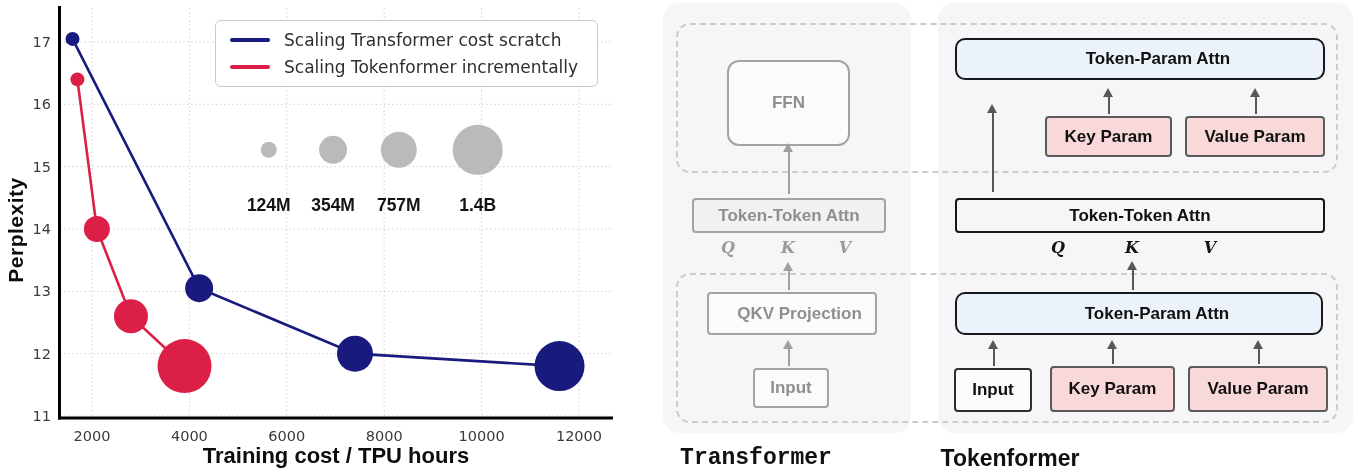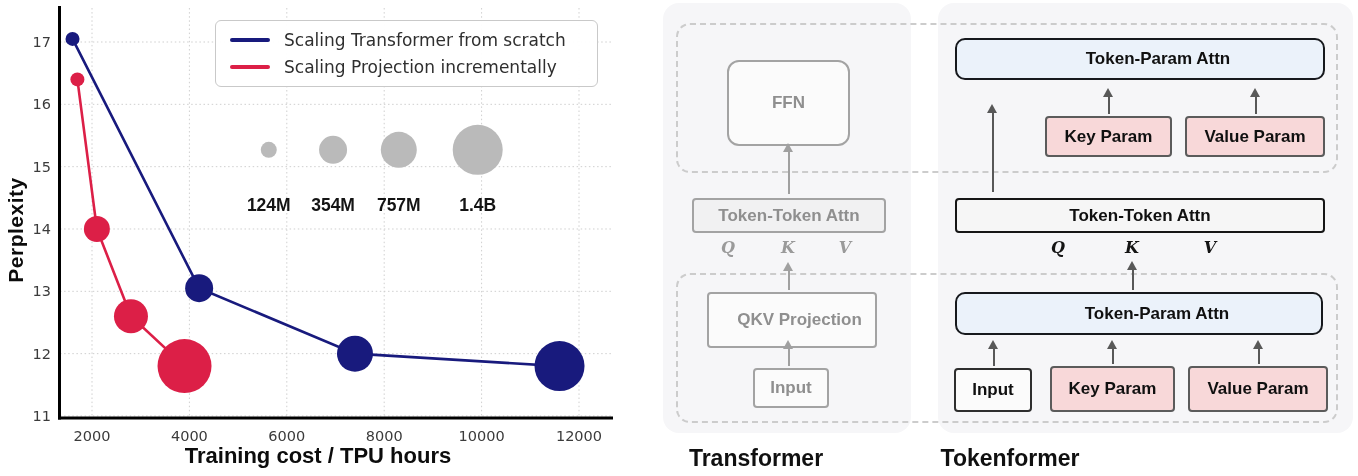--- a/index.html
+++ b/index.html
@@ -4,21 +4,21 @@
 <style>
   html,body{margin:0;padding:0;background:#ffffff;}
   .stage{position:relative;width:1358px;height:476px;background:#ffffff;overflow:hidden;
          font-family:"Liberation Sans",sans-serif;}
 
   
   .chart{position:absolute;left:0;top:0;width:640px;height:476px;}
   .chart svg{position:absolute;left:0;top:0;}
   .ylabel{position:absolute;left:-64px;top:218px;width:160px;text-align:center;
           transform:rotate(-90deg);font-weight:bold;font-size:21px;color:#0c0c0c;letter-spacing:.5px;}
-  .xlabel{position:absolute;left:116px;top:443px;width:404px;text-align:center;
+  .xlabel{position:absolute;left:134px;top:443px;width:404px;text-align:center;
           font-weight:bold;font-size:22px;color:#0c0c0c;}
   .legend{position:absolute;left:215px;top:20px;width:383px;box-sizing:border-box;
           background:rgba(255,255,255,.95);border:1.6px solid #c9c9c9;border-radius:6px;
           padding:7px 12px 7px 14px;display:flex;flex-direction:column;gap:3px;}
   .legend-row{display:flex;align-items:center;gap:14px;height:24px;}
   .legend-swatch{width:40px;height:3.2px;border-radius:2px;flex:none;}
   .legend-label{font-family:"DejaVu Sans",sans-serif;font-size:17px;color:#2f2f2f;white-space:nowrap;}
 
   
   .panel{position:absolute;top:3px;height:430px;background:#f6f6f8;border-radius:16px;}
@@ -108,43 +108,43 @@
         <text x="51" y="171.66" text-anchor="end" font-family="&quot;DejaVu Sans&quot;,sans-serif" font-size="14.5" fill="#3b3b3b">15</text>
         <text x="51" y="109.33" text-anchor="end" font-family="&quot;DejaVu Sans&quot;,sans-serif" font-size="14.5" fill="#3b3b3b">16</text>
         <text x="51" y="47" text-anchor="end" font-family="&quot;DejaVu Sans&quot;,sans-serif" font-size="14.5" fill="#3b3b3b">17</text>
       </svg>
     <div class="ylabel">Perplexity</div>
     <div class="xlabel">Training cost / TPU hours</div>
 
     <div class="legend">
       <div class="legend-row">
         <span class="legend-swatch" style="background:#181a7d"></span>
-        <span class="legend-label">Scaling Transformer from scratch</span>
+        <span class="legend-label">Scaling Transformer cost scratch</span>
       </div>
       <div class="legend-row">
         <span class="legend-swatch" style="background:#dc1f47"></span>
-        <span class="legend-label">Scaling Projection incrementally</span>
+        <span class="legend-label">Scaling Tokenformer incrementally</span>
       </div>
     </div>
   </div>
 
   <div>
 
     <div class="panel" style="left:663px;width:248px;"></div>
     <div class="panel" style="left:938px;width:415px;"></div>
 
     <div class="dashedbox" style="top:23px;"></div>
     <div class="dashedbox" style="top:273px;"></div>
 
     <div class="bx bx-gray" style="left:727px;top:60px;width:123px;height:86px;border-radius:12px;">FFN</div>
     <div class="bx bx-gray-fill" style="left:692px;top:198px;width:194px;height:35px;">Token-Token Attn</div>
     <span class="qkv qkv-gray" style="left:713px;top:238px;">Q</span>
     <span class="qkv qkv-gray" style="left:773px;top:238px;">K</span>
     <span class="qkv qkv-gray" style="left:830px;top:238px;">V</span>
-    <div class="bx bx-gray" style="left:707px;top:292px;width:170px;height:56px;padding-left:15px;">QKV Projection</div>
+    <div class="bx bx-gray" style="left:707px;top:292px;width:170px;height:43px;padding-left:15px;">QKV Projection</div>
     <div class="bx bx-gray" style="left:753px;top:368px;width:76px;height:40px;">Input</div>
 
     <div class="arr gray" style="left:788px;top:151px;height:43px;"></div>
     <div class="arr gray" style="left:788px;top:270px;height:20px;"></div>
     <div class="arr gray" style="left:788px;top:348px;height:18px;"></div>
 
     <div class="bx bx-blue" style="left:955px;top:38px;width:370px;height:42px;border-radius:10px;">Token-Param Attn</div>
     <div class="bx bx-pink" style="left:1045px;top:116px;width:127px;height:41px;">Key Param</div>
     <div class="bx bx-pink" style="left:1185px;top:116px;width:140px;height:41px;">Value Param</div>
     <div class="bx bx-ltgray" style="left:955px;top:198px;width:370px;height:35px;">Token-Token Attn</div>
@@ -157,17 +157,17 @@
     <div class="bx bx-pink" style="left:1188px;top:366px;width:140px;height:46px;">Value Param</div>
 
     <div class="arr" style="left:992px;top:112px;height:80px;"></div>
     <div class="arr" style="left:1108px;top:96px;height:18px;"></div>
     <div class="arr" style="left:1255px;top:96px;height:18px;"></div>
     <div class="arr" style="left:1132px;top:269px;height:21px;"></div>
     <div class="arr" style="left:993px;top:348px;height:18px;"></div>
     <div class="arr" style="left:1112px;top:348px;height:16px;"></div>
     <div class="arr" style="left:1258px;top:348px;height:16px;"></div>
 
-    <div class="caption" style="left:646px;">Transformer</div>
+    <div class="caption" style="left:646px;font-family:Liberation Mono, monospace;">Transformer</div>
     <div class="caption" style="left:900px;">Tokenformer</div>
   </div>
 
 </div>
 
 </body></html>

